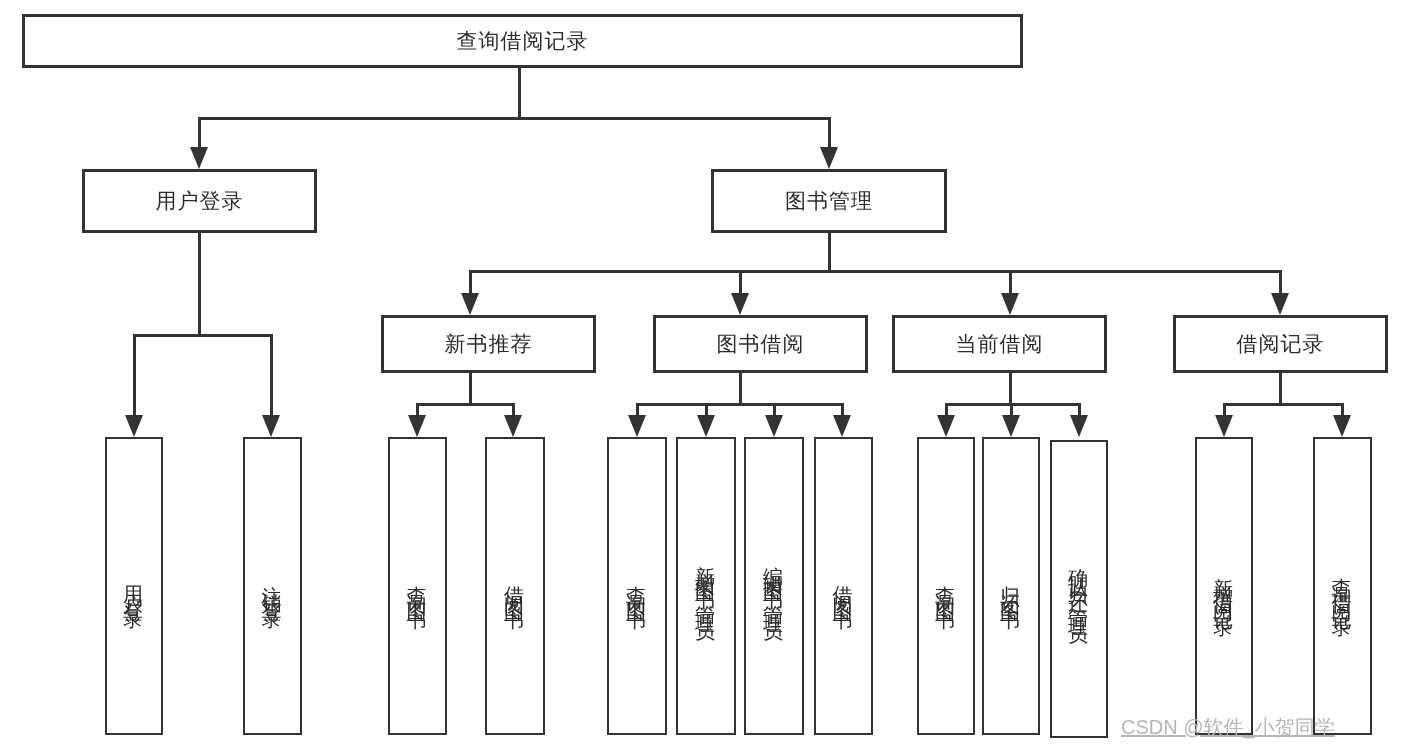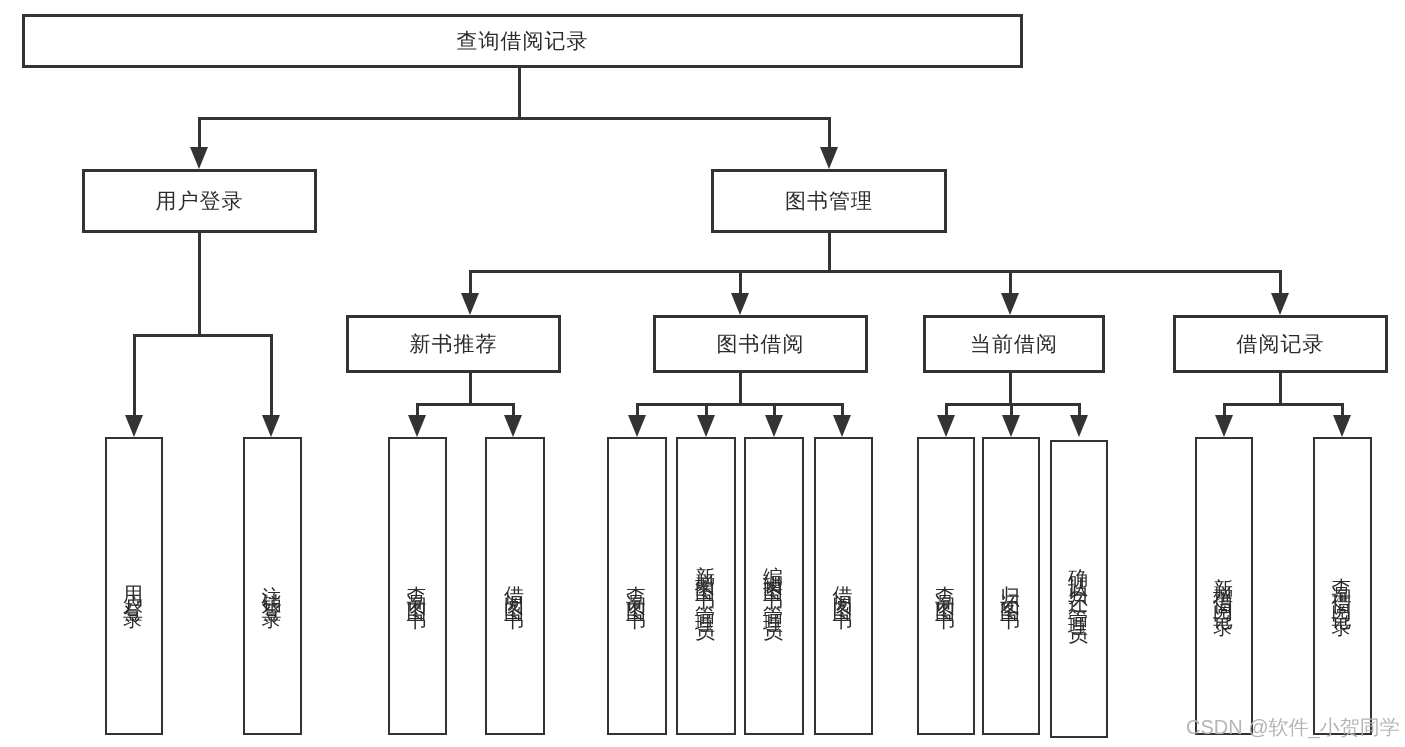--- a/index.html
+++ b/index.html
@@ -25,22 +25,22 @@
     display:flex;align-items:center;justify-content:center;
     text-align:center;
   }
   .line{position:absolute;background:var(--line);}
   .arrow{
     position:absolute;width:0;height:0;
     border-left:9px solid transparent;border-right:9px solid transparent;
     border-top:22px solid var(--line);
   }
   .watermark{
-    position:absolute;left:1186px;top:714px;z-index:5;
-    font-size:20px;color:var(--watermark);white-space:nowrap;
+    position:absolute;left:1121px;top:714px;z-index:5;
+    font-size:20px;color:var(--watermark);white-space:nowrap;text-decoration:underline;
   }
 </style>
 </head>
 <body>
 
 <div class="canvas">
 
   <div class="node" style="left:22px;top:14px;width:1001px;height:54px">
     <span>查询借阅记录</span>
   </div>
@@ -70,27 +70,27 @@
   <div class="line" style="left:469px;top:270px;width:812px;height:3px"></div>
   <div class="line" style="left:469px;top:270px;width:3px;height:23px"></div>
   <div class="arrow" style="left:461px;top:293px"></div>
   <div class="line" style="left:739px;top:270px;width:3px;height:23px"></div>
   <div class="arrow" style="left:731px;top:293px"></div>
   <div class="line" style="left:1009px;top:270px;width:3px;height:23px"></div>
   <div class="arrow" style="left:1001px;top:293px"></div>
   <div class="line" style="left:1279px;top:270px;width:3px;height:23px"></div>
   <div class="arrow" style="left:1271px;top:293px"></div>
 
-  <div class="node" style="left:346px;top:315px;width:215px;height:58px">
+  <div class="node" style="left:381px;top:315px;width:215px;height:58px">
     <span>新书推荐</span>
   </div>
   <div class="node" style="left:653px;top:315px;width:215px;height:58px">
     <span>图书借阅</span>
   </div>
-  <div class="node" style="left:923px;top:315px;width:182px;height:58px">
+  <div class="node" style="left:892px;top:315px;width:215px;height:58px">
     <span>当前借阅</span>
   </div>
   <div class="node" style="left:1173px;top:315px;width:215px;height:58px">
     <span>借阅记录</span>
   </div>
 
   <div class="line" style="left:469px;top:373px;width:3px;height:33px"></div>
   <div class="line" style="left:416px;top:403px;width:99px;height:3px"></div>
   <div class="line" style="left:416px;top:403px;width:3px;height:14px"></div>
   <div class="arrow" style="left:408px;top:415px"></div>

